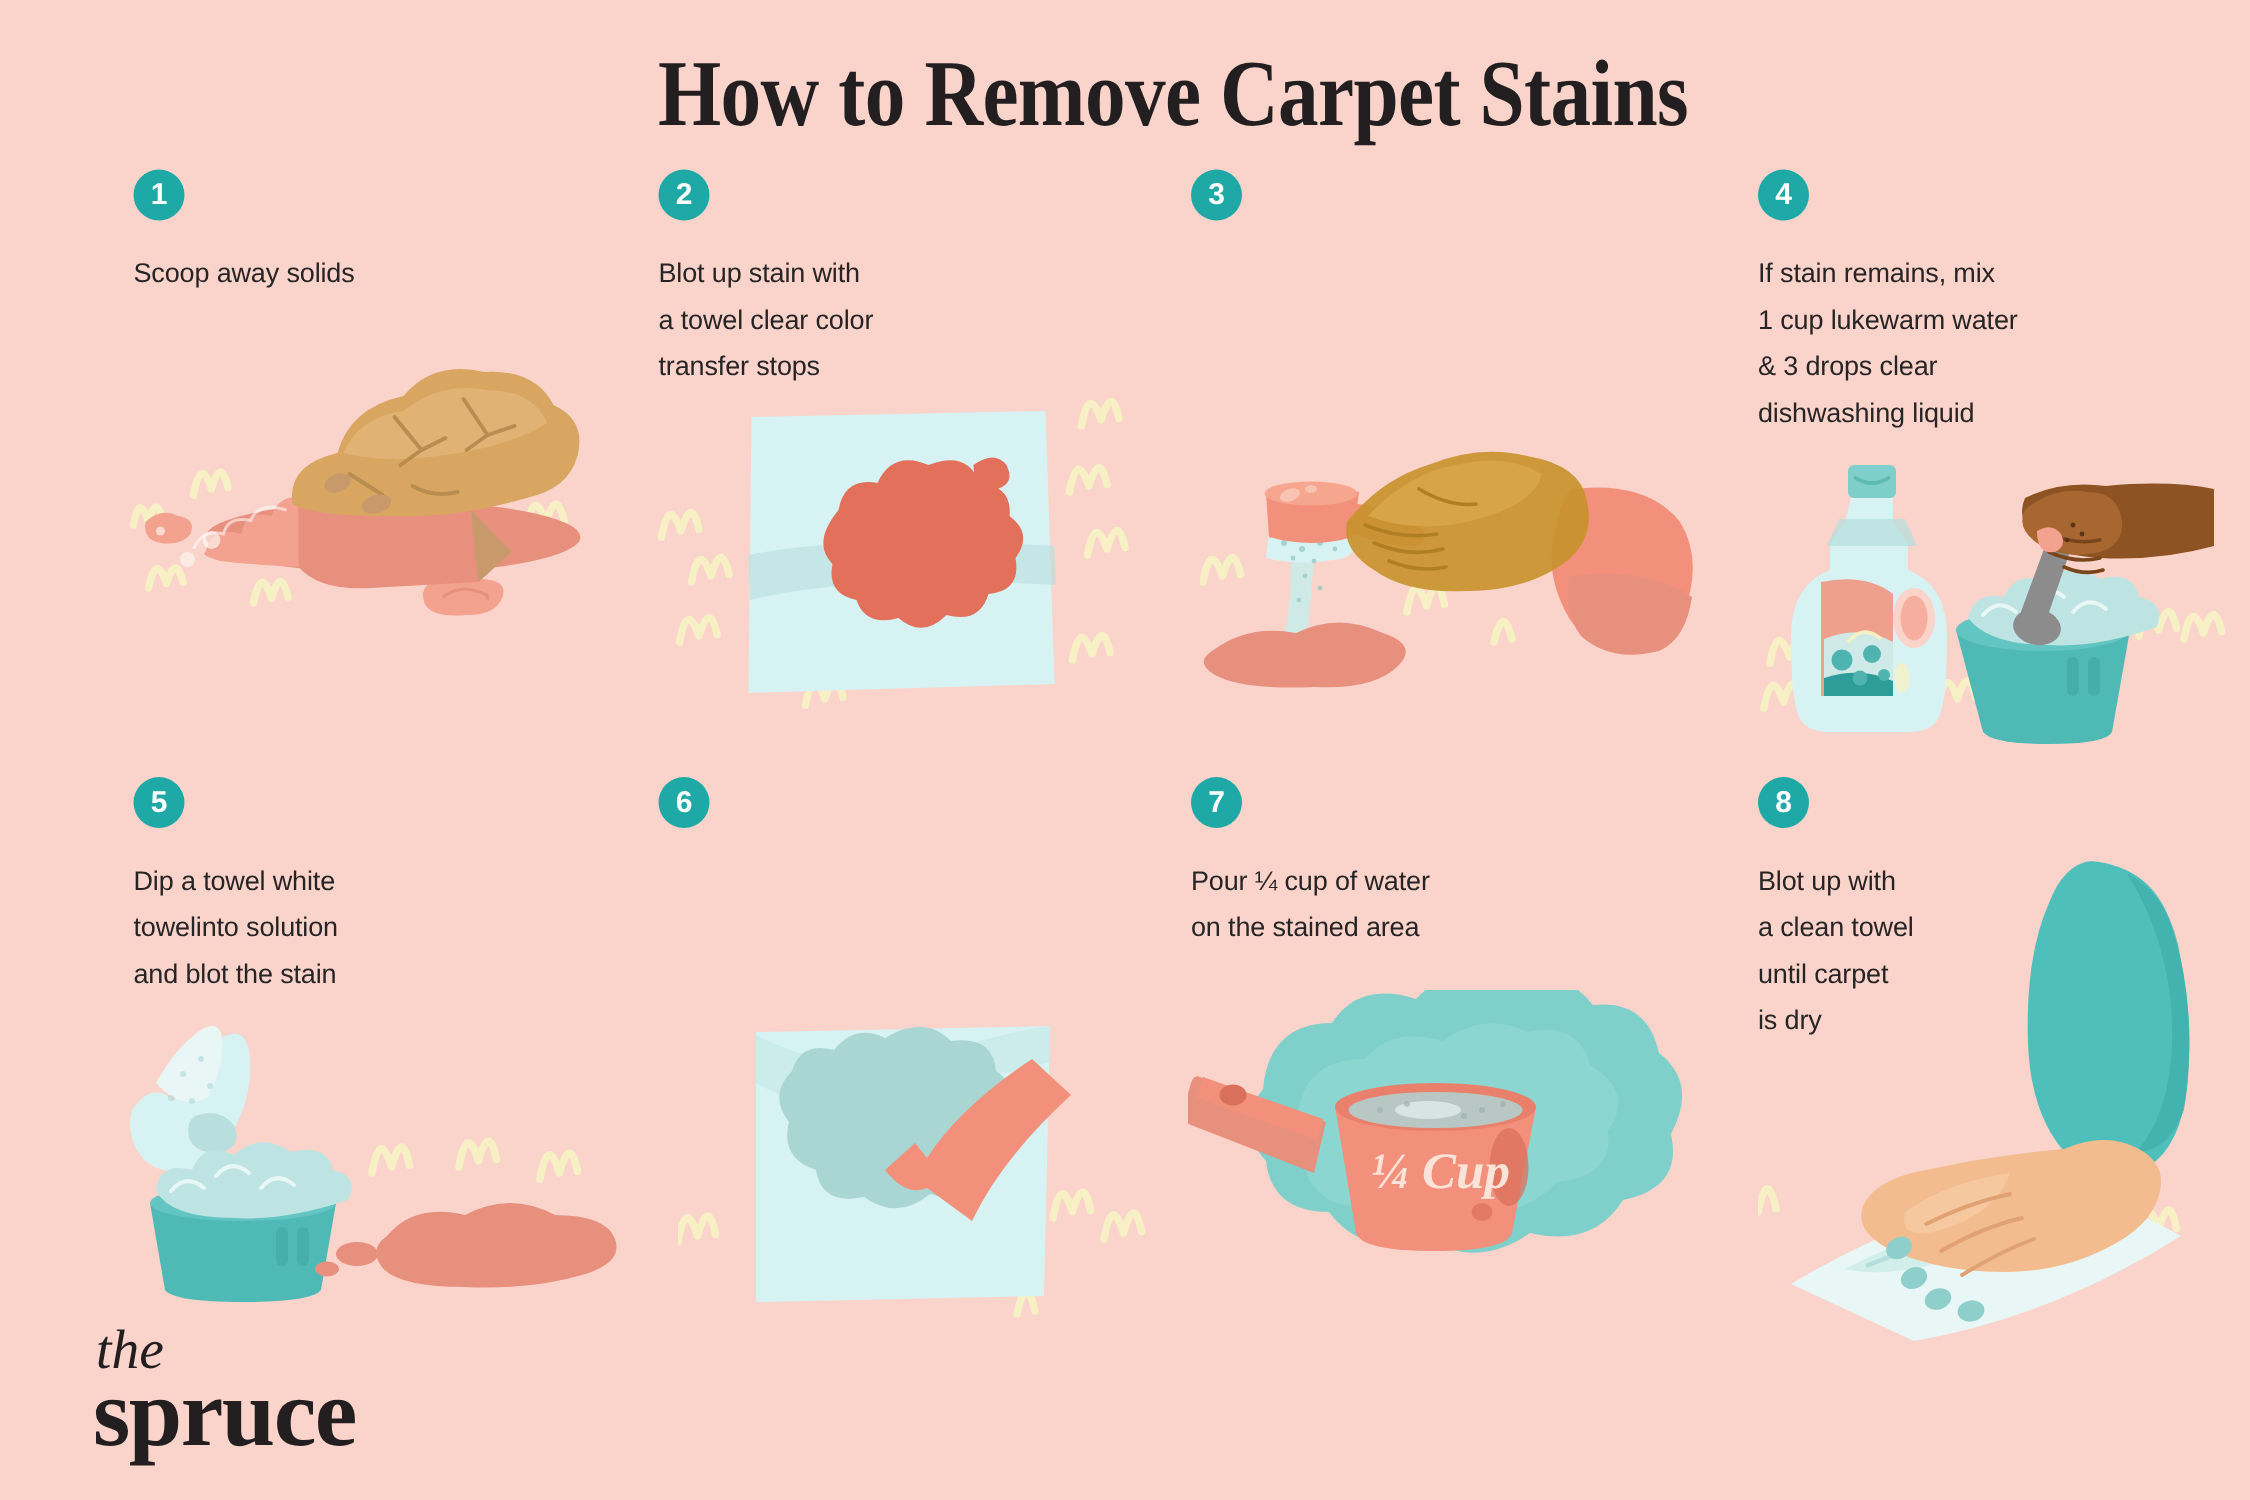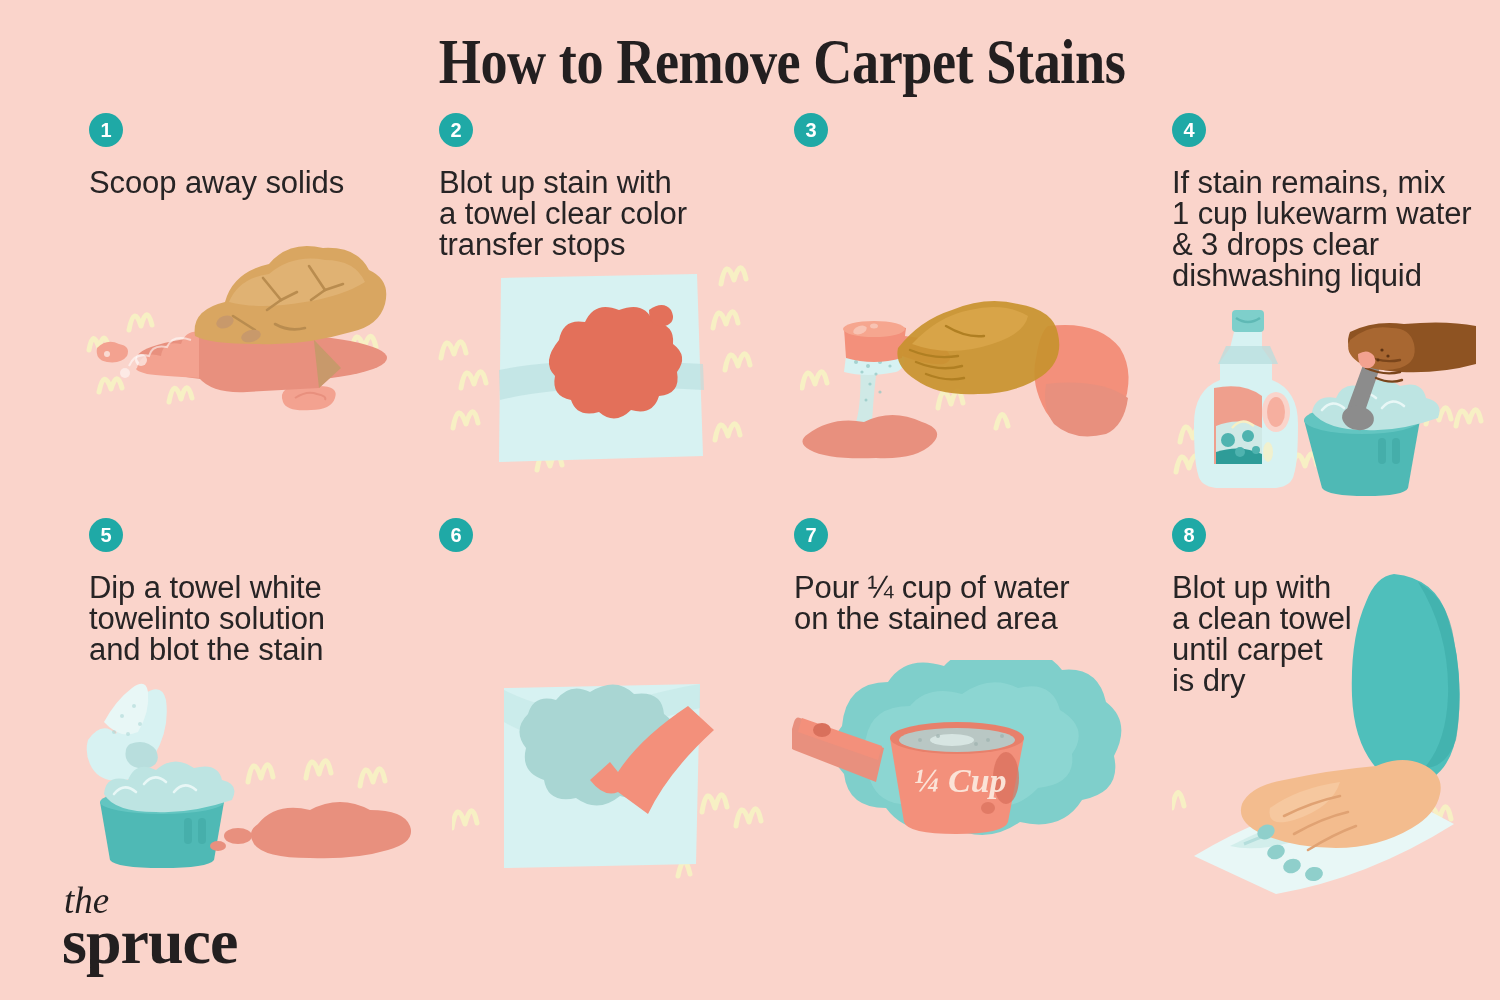--- a/index.html
+++ b/index.html
@@ -32,21 +32,21 @@
   .badge{
     width:34px;height:34px;border-radius:50%;
     background:#1FA9A6;
     color:#FFFFFF;
     font-size:20px;font-weight:bold;
     display:flex;align-items:center;justify-content:center;
     line-height:1;
   }
   .step-text{
     margin-top:20px;
-    font-size:31px;
+    font-size:18px;
     line-height:31px;
     color:#272425;
     letter-spacing:-0.1px;
     white-space:pre-line;
   }
 
   
   .c1{left:57px;} .c2{left:407px;} .c3{left:762px;} .c4{left:1140px;}
   .r1{top:113px;} .r2{top:518px;}
 

